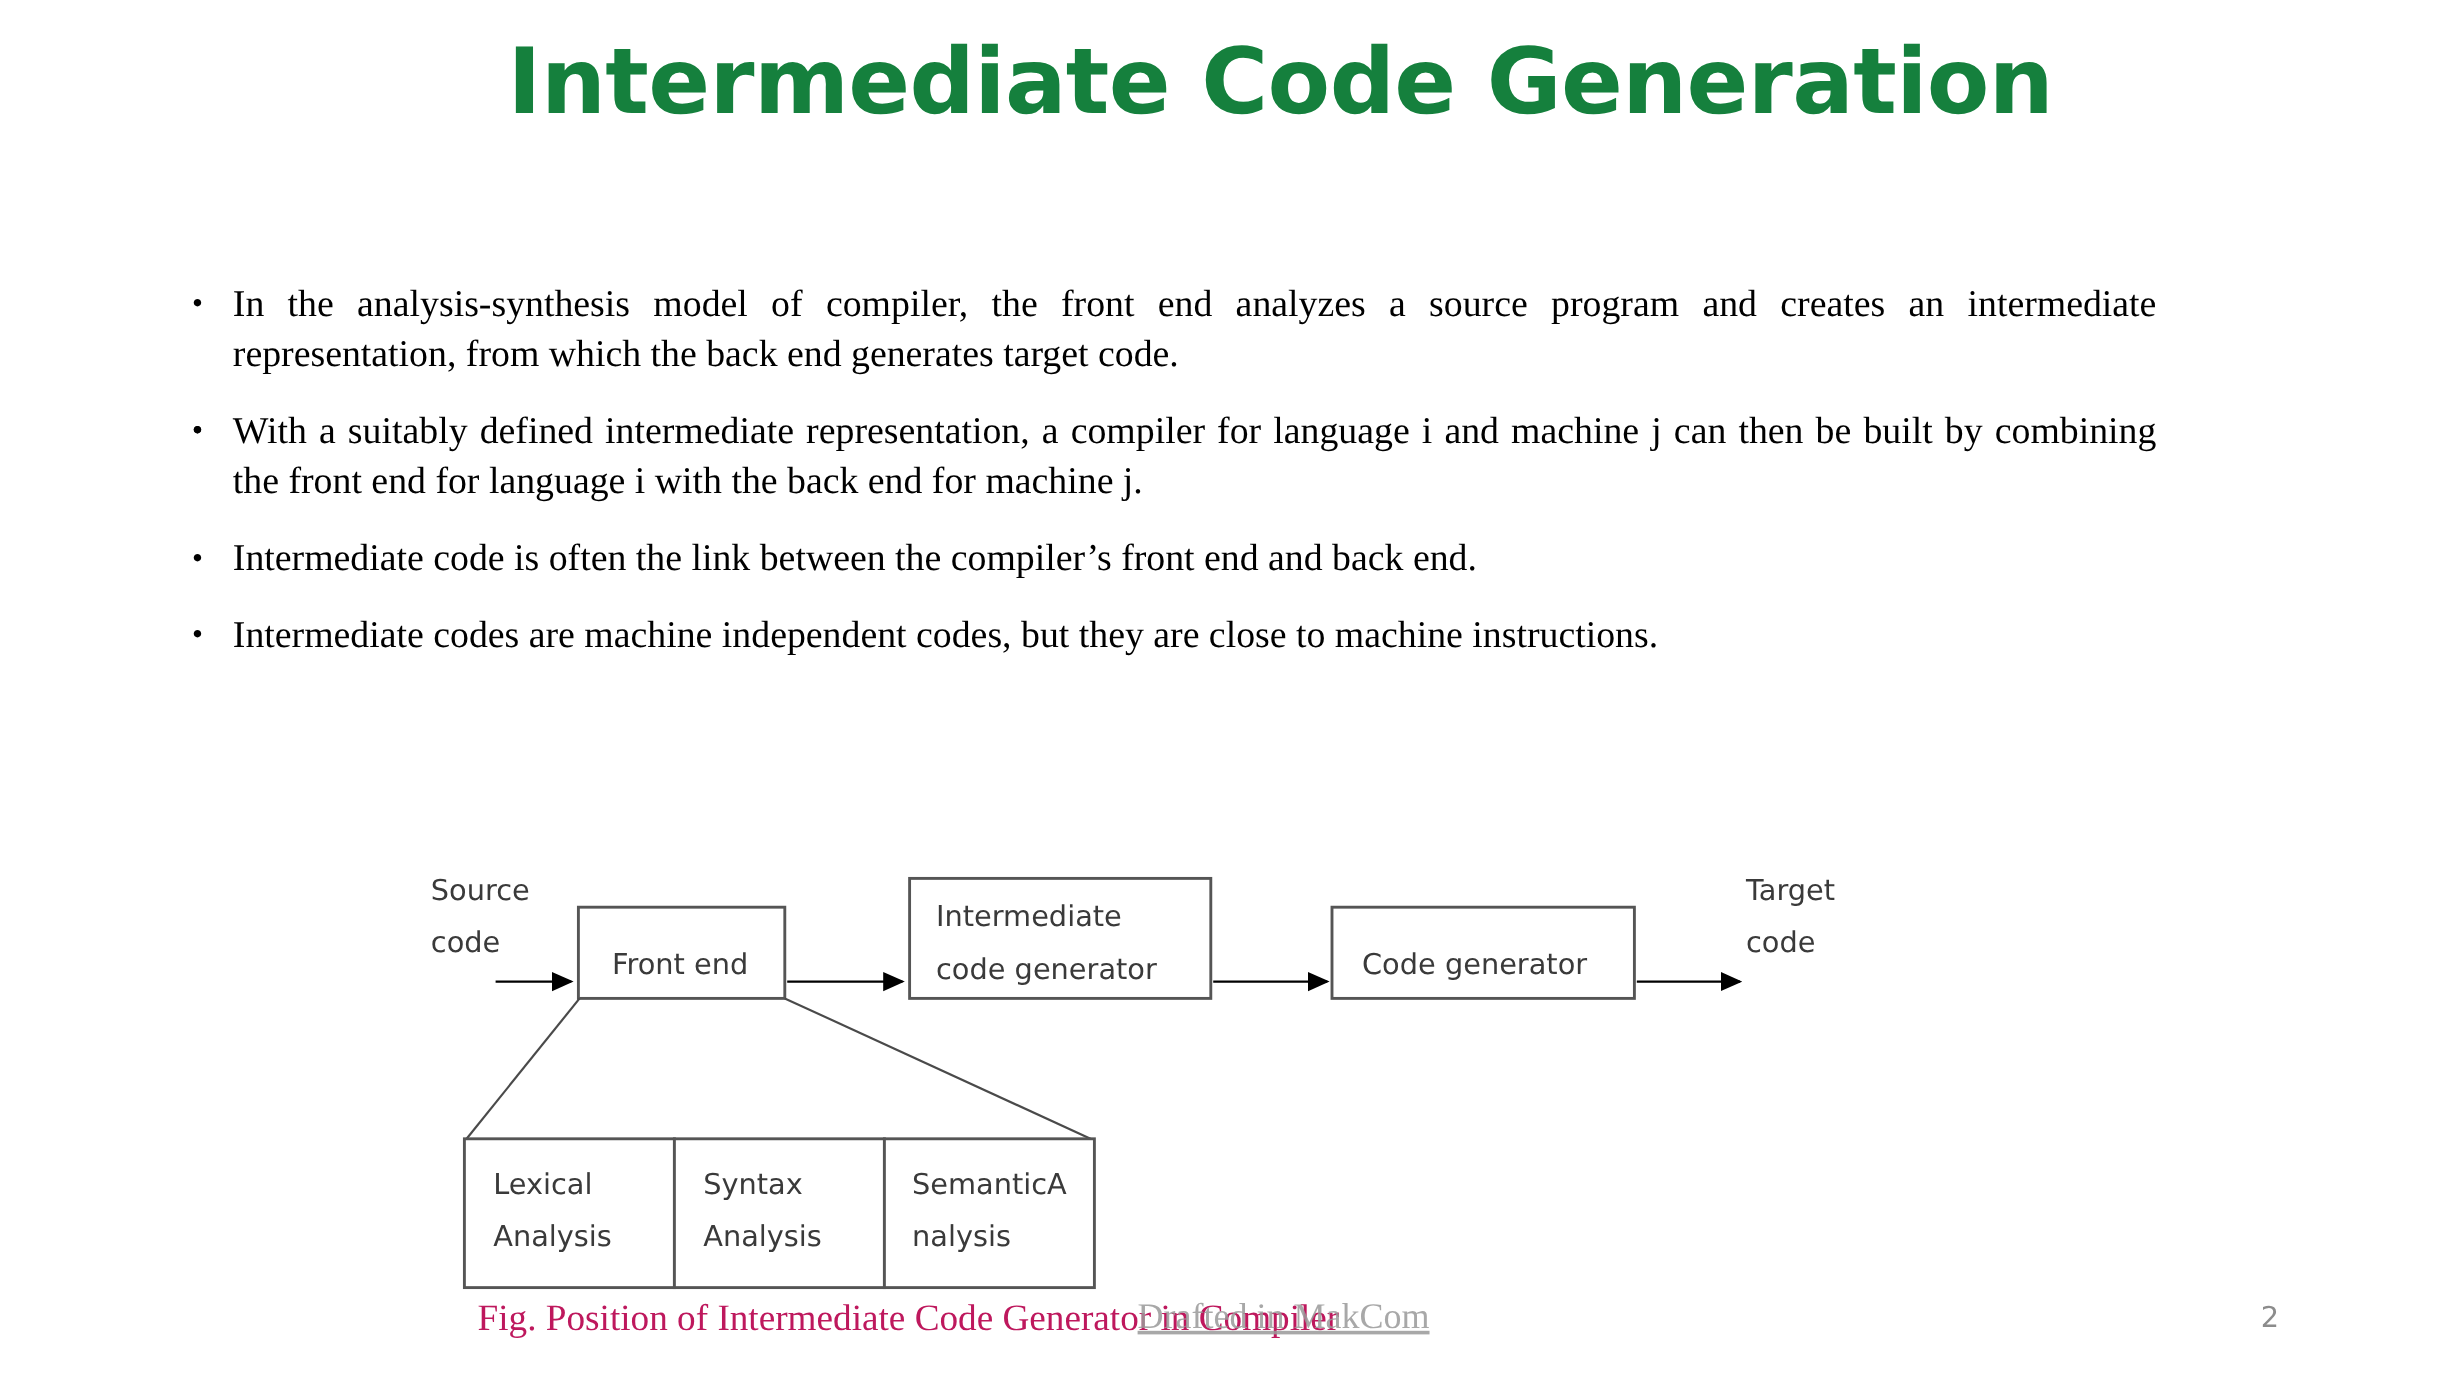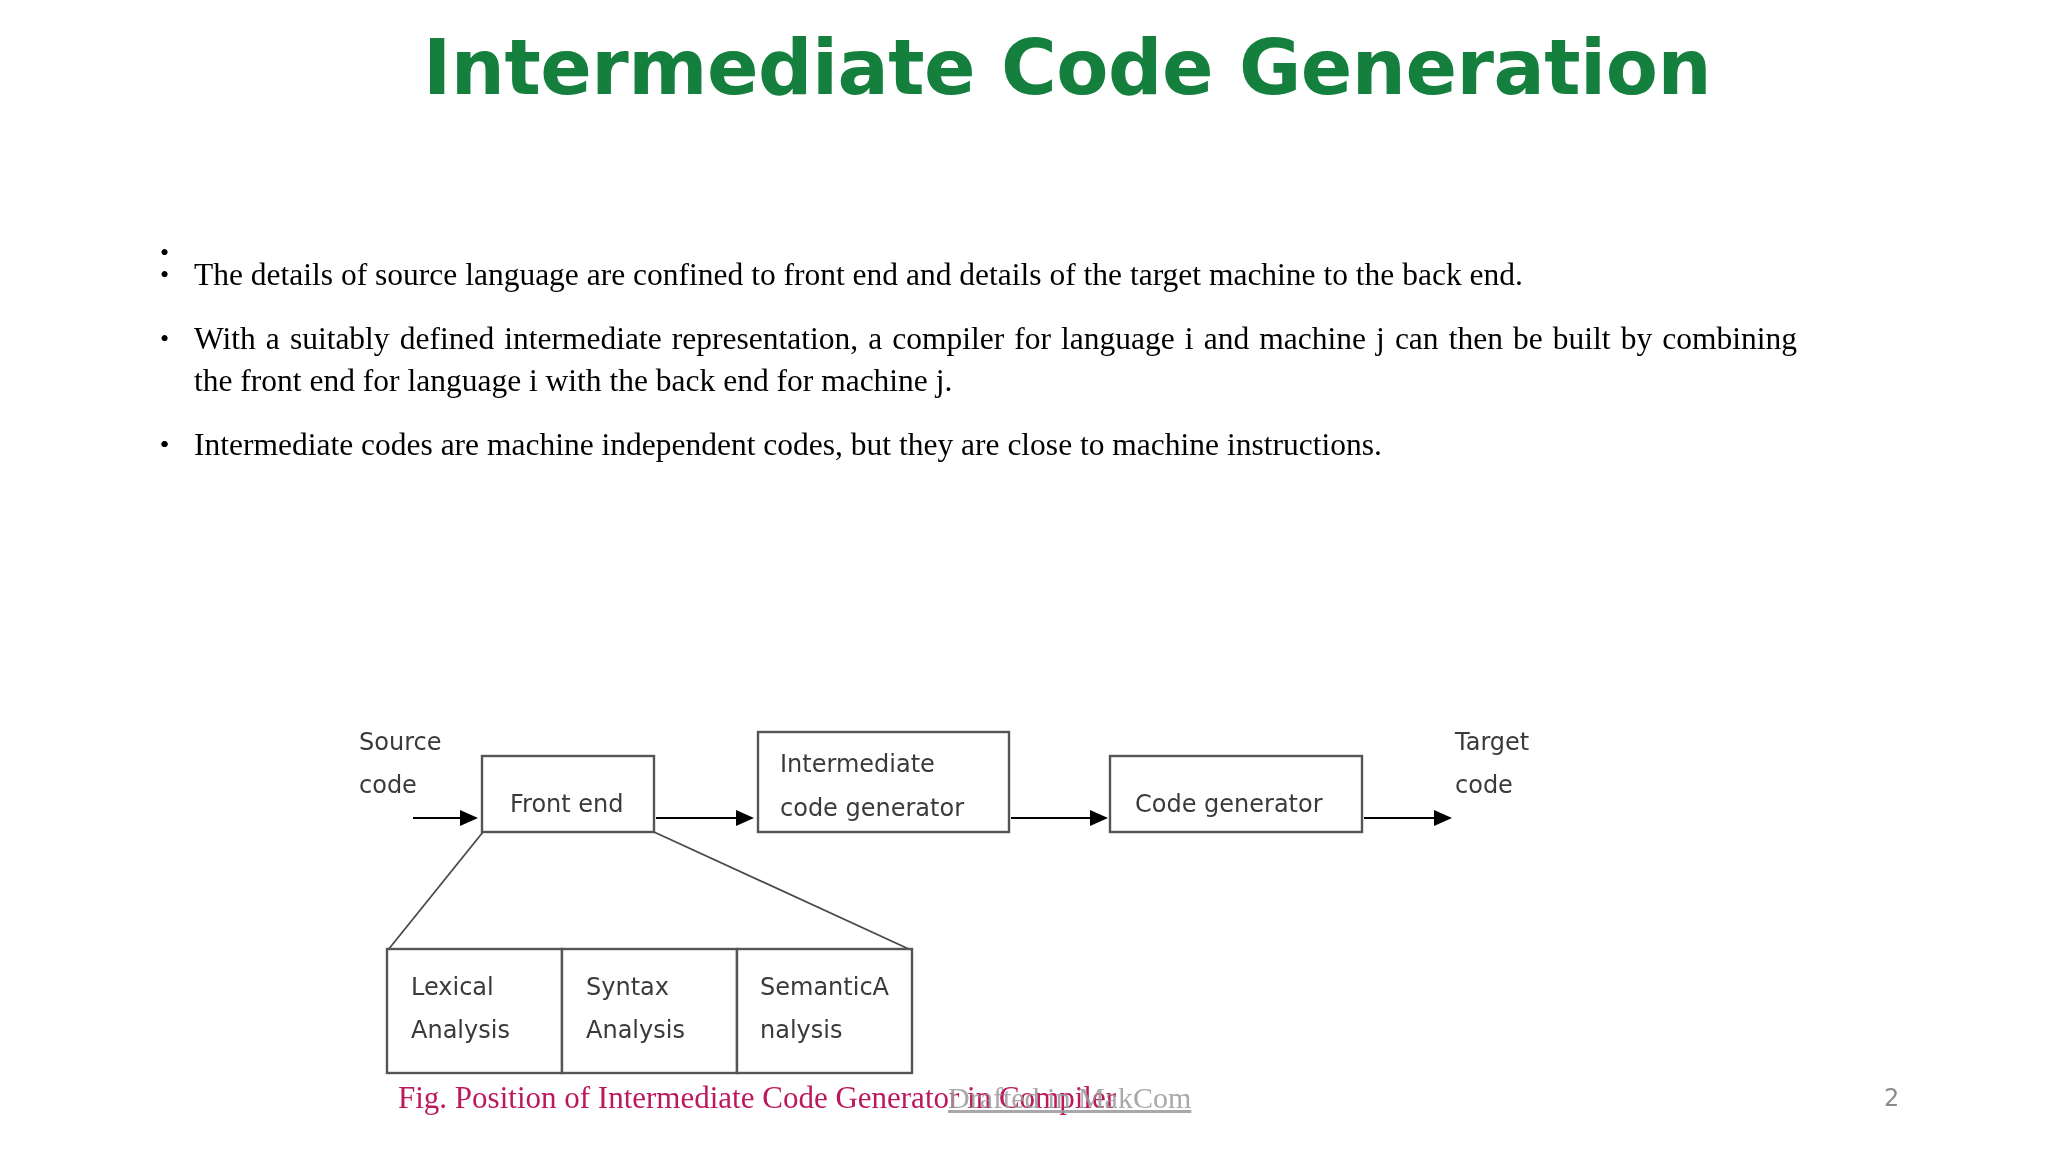--- a/index.html
+++ b/index.html
@@ -133,34 +133,35 @@
 </style>
 </head>
 <body>
 
 <div class="slide-title">Intermediate Code Generation</div>
 
 <div class="bullets">
 
   <div class="bullet-item">
     <span class="marker">•</span>
+    <span>In the analysis-synthesis model of compiler, the front end analyzes a source program and creates an intermediate representation, from which the back end generates target code.</span>
   </div>
 
   <div class="bullet-item">
     <span class="marker">•</span>
-    <span>The details of source language are confined to front end and details of the target machine to the back end.</span>
   </div>
 
   <div class="bullet-item">
     <span class="marker">•</span>
     <span>With a suitably defined intermediate representation,  a compiler for language i and machine j can then be built by combining the front end for language i with the back end for machine j.</span>
   </div>
 
   <div class="bullet-item no-justify">
     <span class="marker">•</span>
+    <span>Intermediate code is often the link between the compiler’s front end and back end.</span>
   </div>
 
   <div class="bullet-item no-justify">
     <span class="marker">•</span>
     <span>Intermediate codes are machine independent codes, but they are close to machine instructions.</span>
   </div>
 
 </div>
 
 <div class="diagram">

